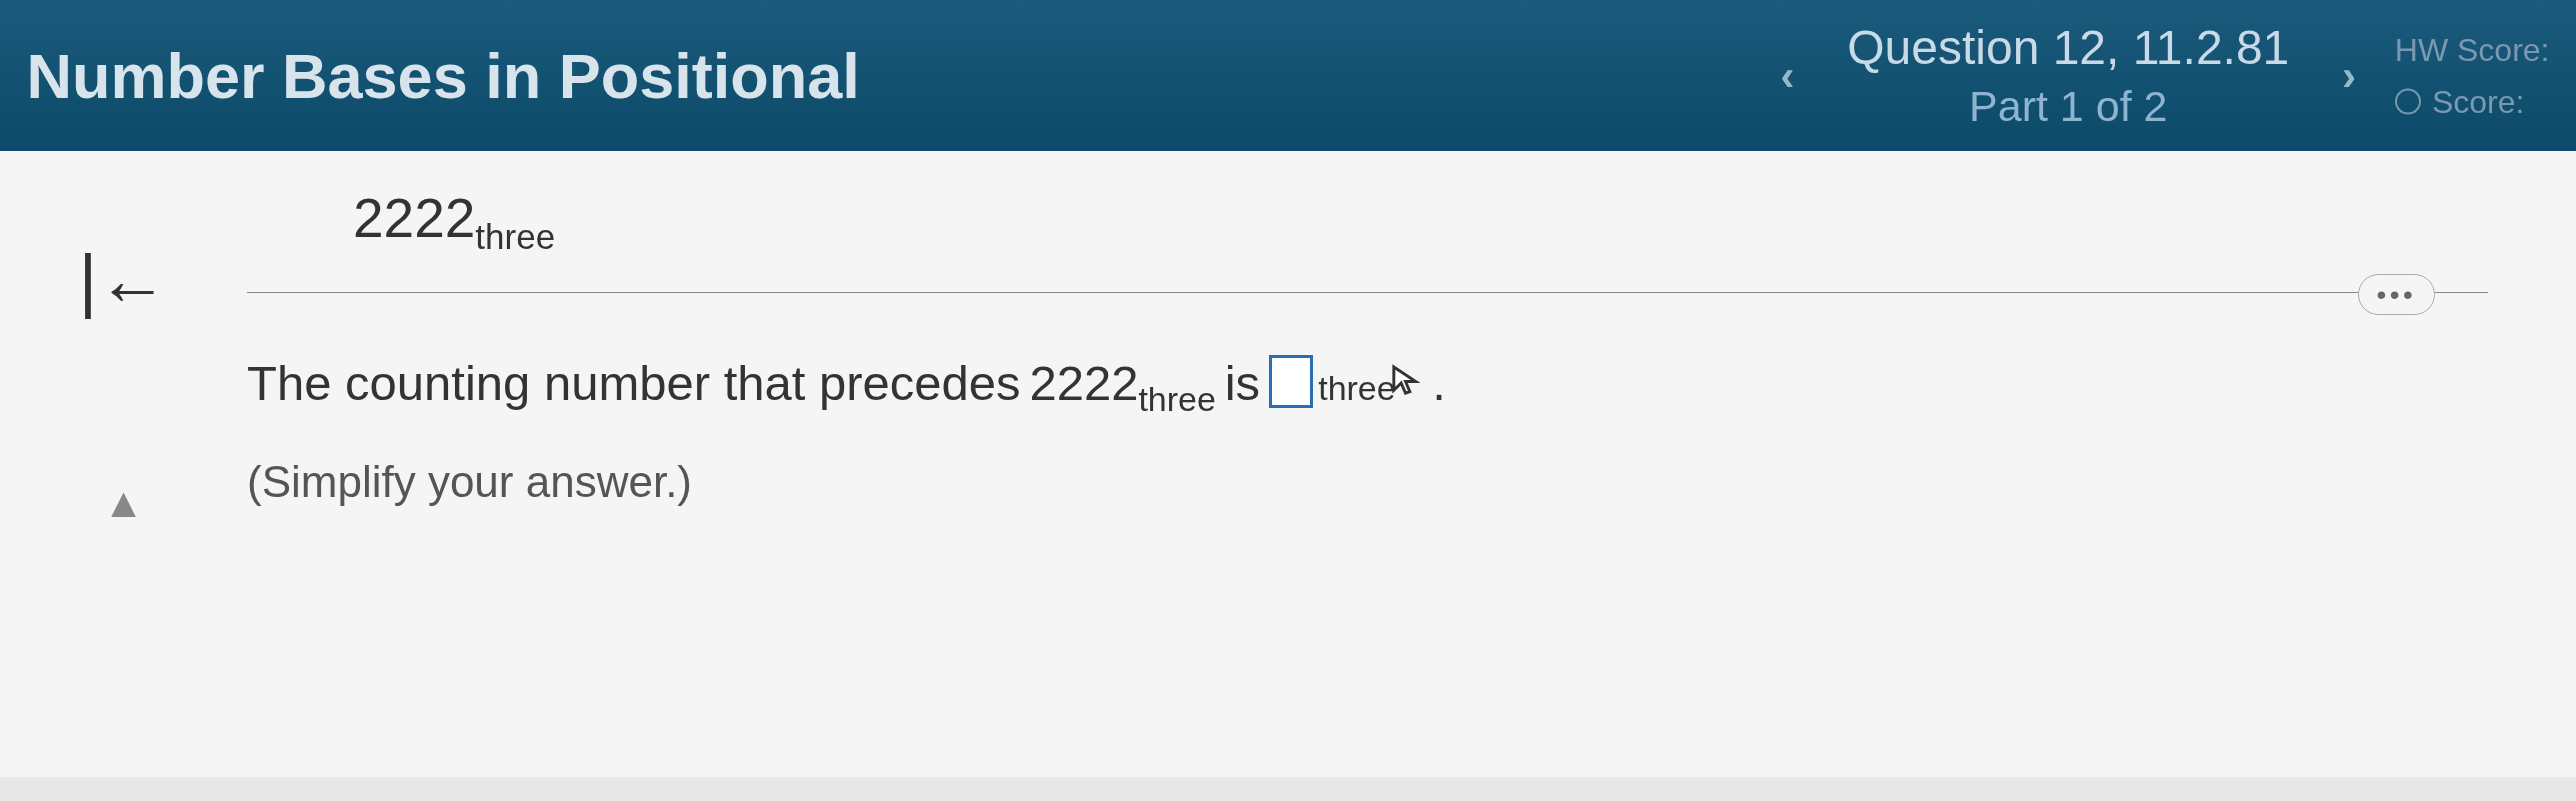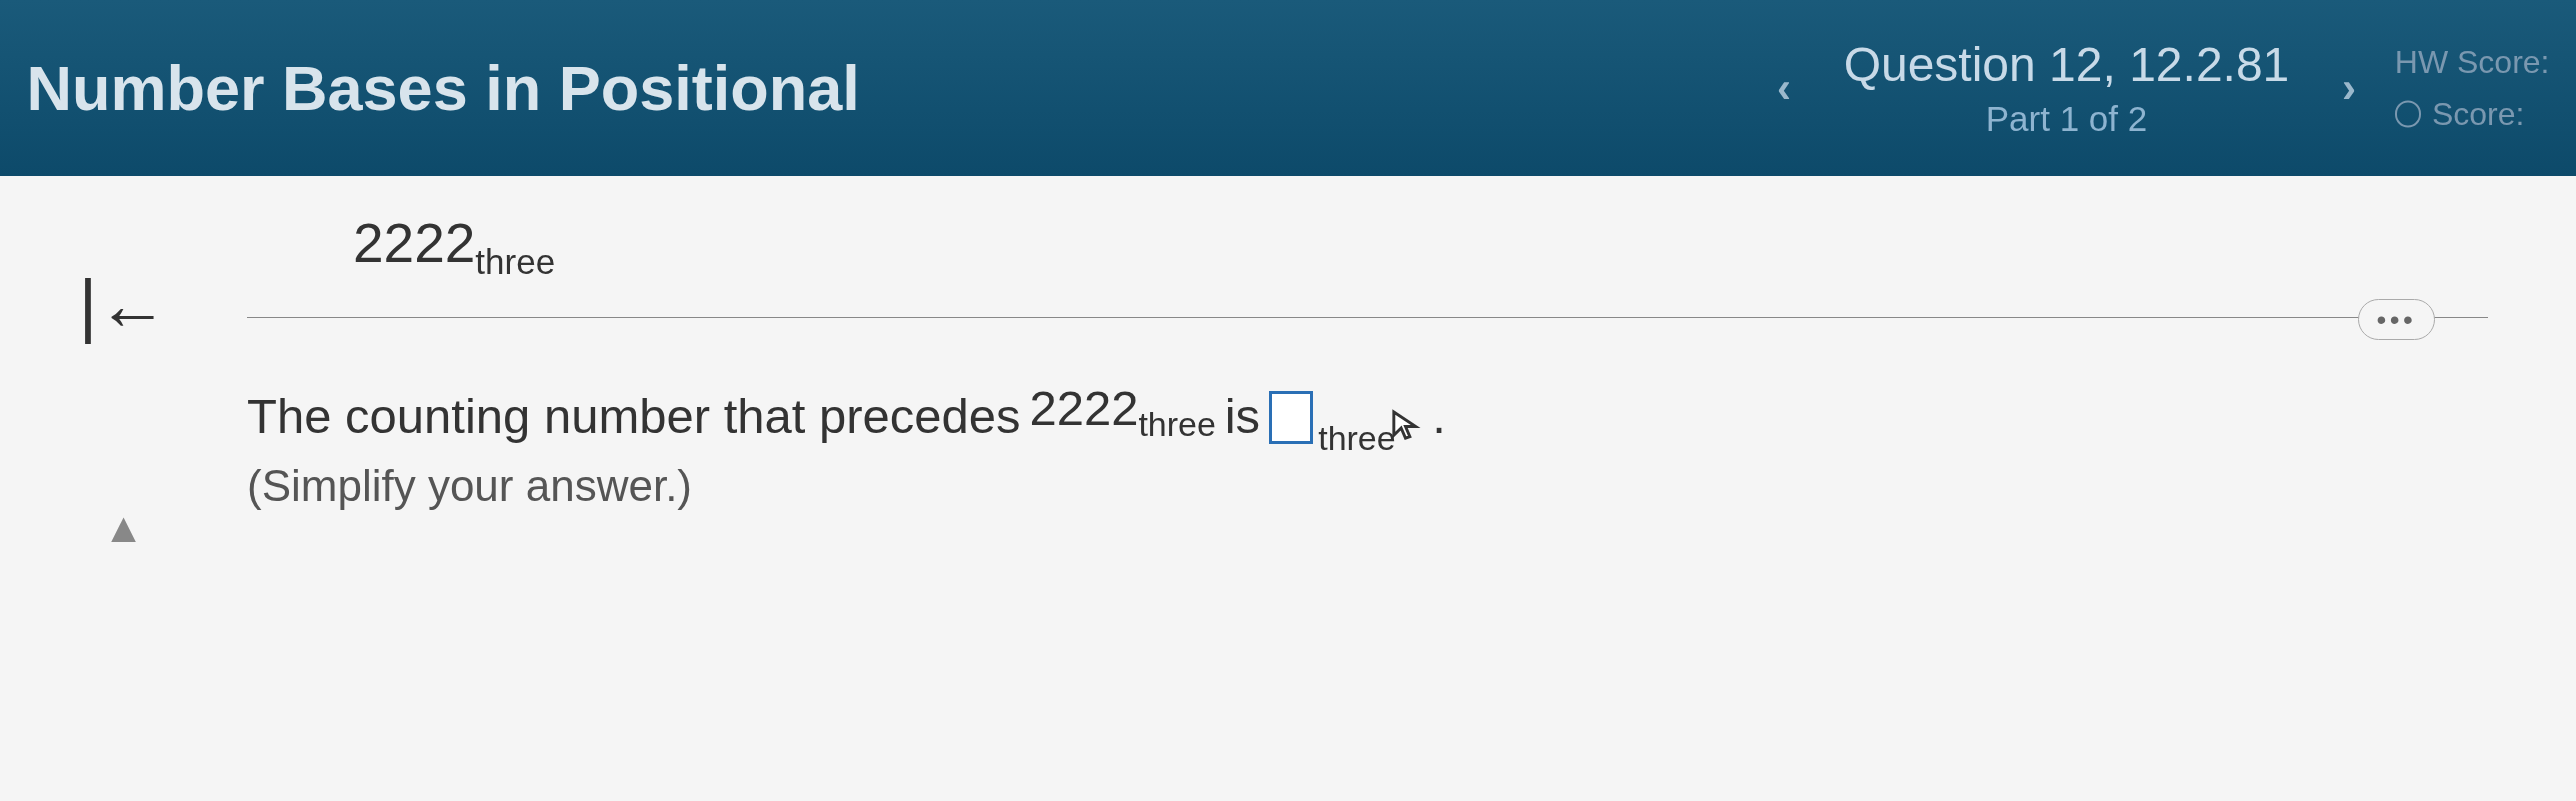--- a/index.html
+++ b/index.html
@@ -6,21 +6,21 @@
     body {
       font-family: Arial, Helvetica, sans-serif;
       background: #e8e8e8;
       width: 2576px;
       height: 802px;
       overflow: hidden;
     }
     .header {
       background: linear-gradient(to bottom, #1a5a7a, #0d4a6a);
       color: #fff;
-      height: 176px;
+      height: 151px;
       display: flex;
       align-items: center;
       padding: 0 26.5px;
       position: relative;
     }
     .header-title {
       font-size: 63px;
       font-weight: bold;
       color: #d8e4ec;
       flex: 1;
@@ -41,21 +41,21 @@
     .question-info {
       text-align: center;
       color: #b8d4e8;
     }
     .question-title {
       font-size: 48px;
       font-weight: 400;
       color: #c8dae8;
     }
     .question-part {
-      font-size: 35px;
+      font-size: 43px;
       color: #8eb4d0;
       margin-top: 7px;
     }
     .score-section {
       position: absolute;
       right: 26.5px;
       top: 50%;
       transform: translateY(-50%);
       color: #7a98b0;
       font-size: 32px;
@@ -133,23 +133,23 @@
       border-radius: 21px;
       padding: 3.5px 17.6px;
       font-size: 28px;
       color: #666;
       cursor: pointer;
       letter-spacing: 3.5px;
     }
     .answer-line {
       font-size: 49px;
       color: #333;
-      margin-bottom: 17px;
-      display: flex;
-      align-items: flex-end;
+      margin-bottom: 38px;
+      display: flex;
+      align-items: flex-start;
       flex-wrap: wrap;
       gap: 8.8px;
     }
     .answer-line sub {
       font-size: 34px;
       vertical-align: sub;
     }
     .answer-input {
       display: inline-block;
       width: 44px;
@@ -178,21 +178,21 @@
     }
   </style>
 </head>
 <body>
 
 <div class="header">
   <div class="header-title">Number Bases in Positional</div>
   <div class="nav-section">
     <div class="nav-arrow">‹</div>
     <div class="question-info">
-      <div class="question-title">Question 12, 12.2.81</div>
+      <div class="question-title">Question 12, 11.2.81</div>
       <div class="question-part">Part 1 of 2</div>
     </div>
     <div class="nav-arrow">›</div>
   </div>
   <div class="score-section">
     <div class="score-row">
       <span>HW Score:</span>
     </div>
     <div class="score-row">
       <span class="points-circle"></span>

